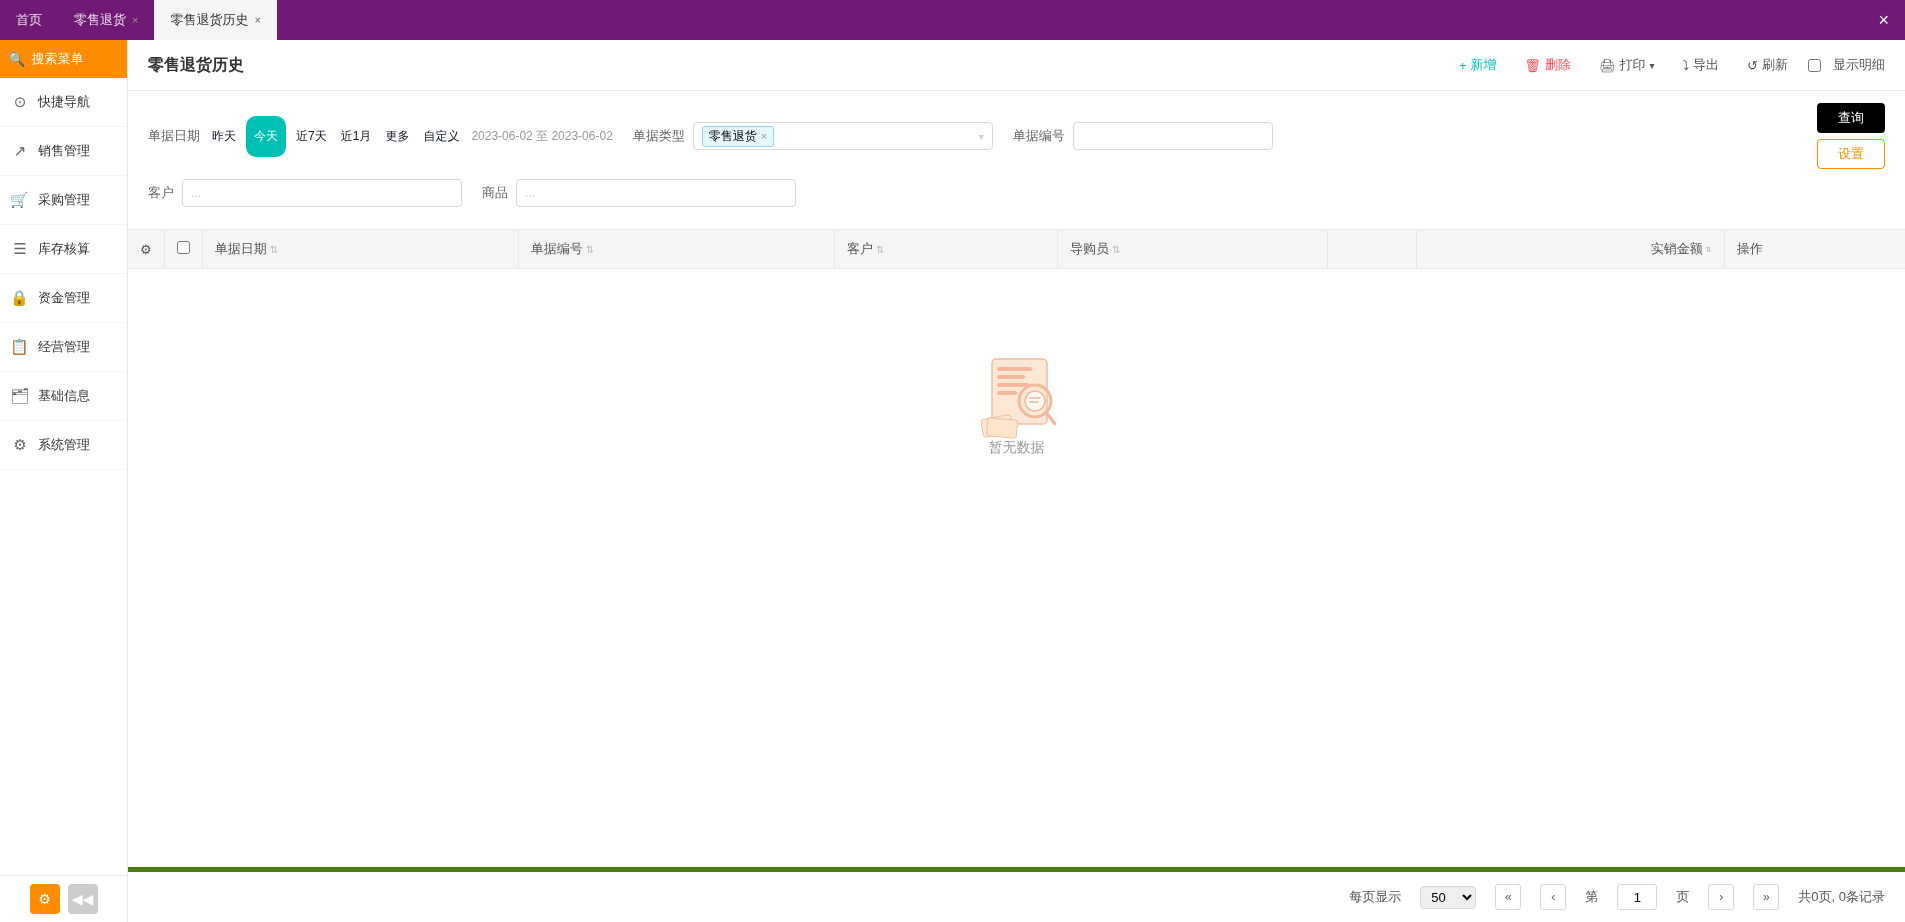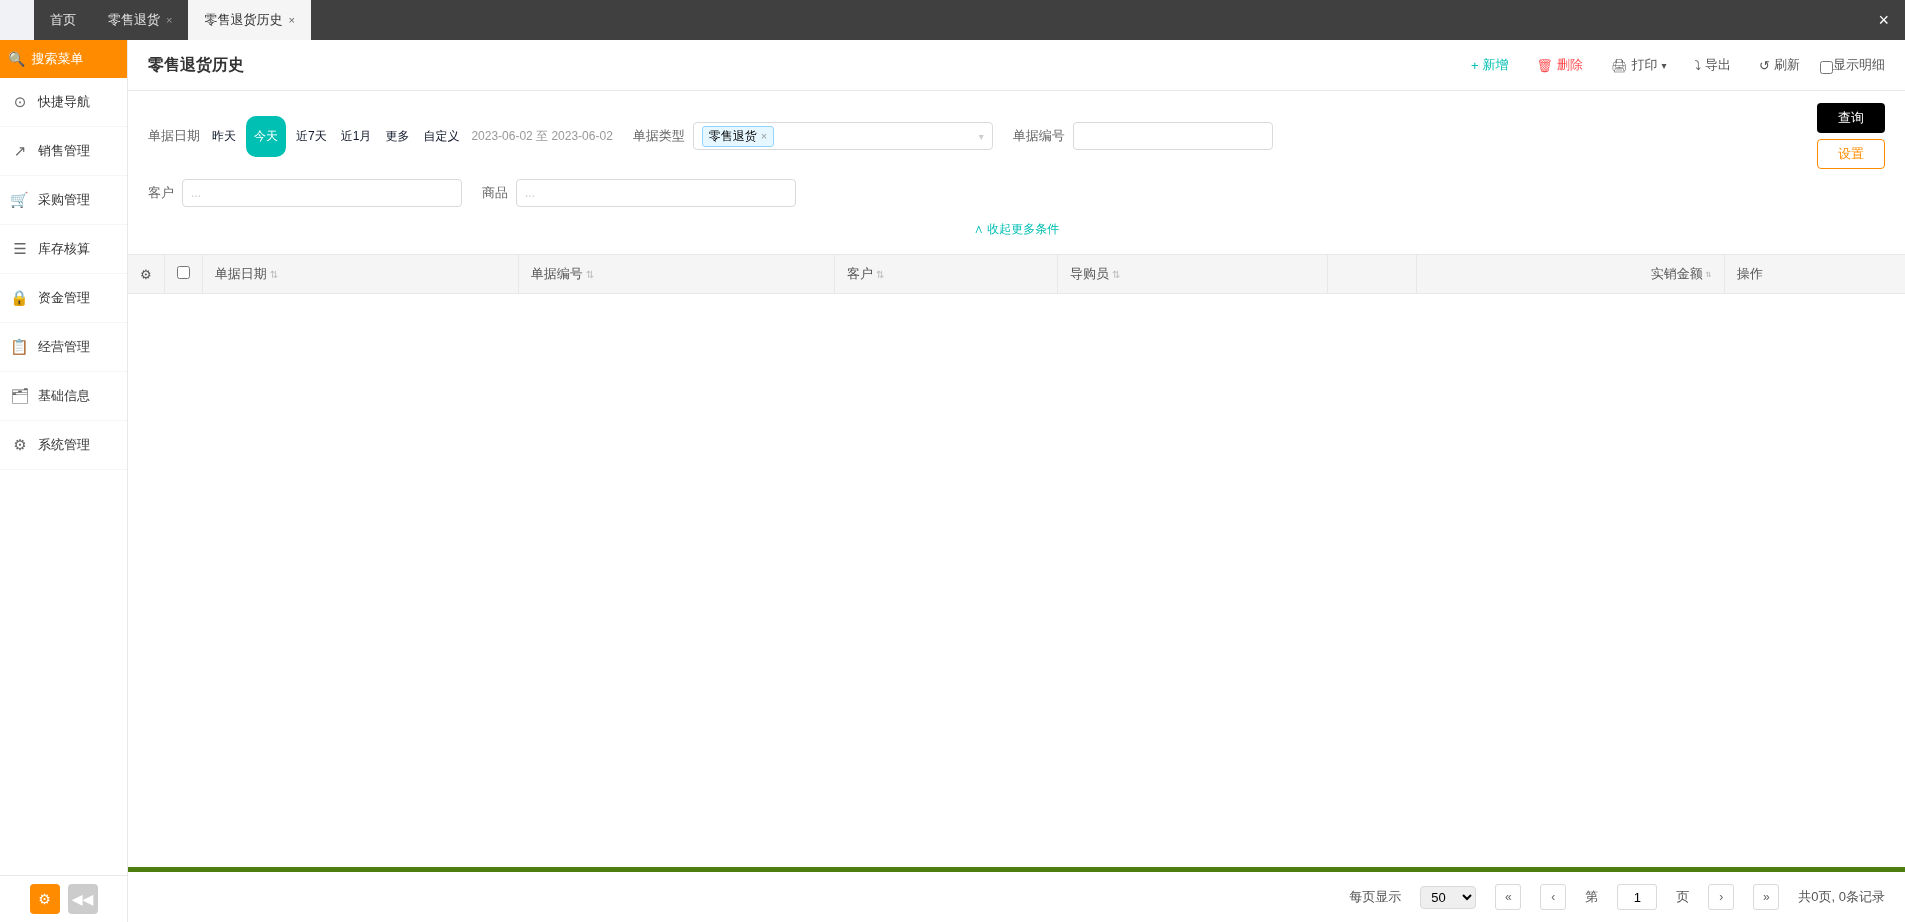--- a/index.html
+++ b/index.html
@@ -1,26 +1,25 @@
 <!DOCTYPE html>
 <html><head>
   <meta charset="utf-8">
   <style>
     * { box-sizing: border-box; margin: 0; padding: 0; }
     body { font-family: 'Microsoft YaHei', Arial, sans-serif; font-size: 13px; background: #f0f2f5; display: flex; flex-direction: column; height: 922px; overflow: hidden; }
 
     
     .top-bar {
-      background: #404040;
+      background: #701a75;
       height: 40px;
       display: flex;
       align-items: center;
       padding: 0 0 0 0;
       flex-shrink: 0;
-      margin-left: 34px;
     }
     .top-bar-tabs {
       display: flex;
       align-items: center;
       flex: 1;
       height: 100%;
     }
     .tab-item {
       height: 100%;
       padding: 0 16px;
@@ -161,22 +160,22 @@
       font-size: 13px;
       padding: 4px 8px;
       border-radius: 3px;
     }
     .btn-new {
       color: #00bfb3;
     }
     .btn-delete { color: #ff4d4f; }
     .checkbox-show {
       display: flex;
-      align-items: flex-end;
-      gap: 0;
+      align-items: center;
+      gap: 12px;
       font-size: 13px;
       color: #555;
     }
     .checkbox-show input { cursor: pointer; }
 
     
     .filter-area {
       background: white;
       padding: 12px 20px;
       border-bottom: 1px solid #e8e8e8;
@@ -529,23 +528,20 @@
           </div>
         </div>
         <div class="filter-group">
           <span class="filter-label">商品</span>
           <div class="filter-tag-input" style="min-width:280px;">
             <span style="color:#ccc;font-size:12px;">...</span>
           </div>
         </div>
       </div>
 
-      <div class="collapse-bar">
-        <span>∧ 收起更多条件</span>
-      </div>
     </div>
 
     <div class="table-area">
       <table>
         <thead>
           <tr>
             <th class="th-gear">
               <span>⚙</span>
             </th>
             <th class="th-cb">
@@ -584,20 +580,42 @@
             </th>
             <th>
               <span>操作</span>
             </th>
           </tr>
         </thead>
         <tbody>
         </tbody>
       </table>
 
+      <div class="empty-area">
+
+        <svg width="100" height="90" viewBox="0 0 100 90">
+
+          <rect x="25" y="10" width="55" height="65" rx="4" fill="#fde8d8" stroke="#f0c0a0" stroke-width="1.5"></rect>
+          <rect x="30" y="18" width="35" height="4" rx="2" fill="#f5b89a"></rect>
+          <rect x="30" y="26" width="28" height="4" rx="2" fill="#f5b89a"></rect>
+          <rect x="30" y="34" width="32" height="4" rx="2" fill="#f5b89a"></rect>
+          <rect x="30" y="42" width="20" height="4" rx="2" fill="#f5b89a"></rect>
+
+          <circle cx="68" cy="52" r="16" fill="none" stroke="#f5b89a" stroke-width="3"></circle>
+          <circle cx="68" cy="52" r="10" fill="#fff8f5" stroke="#f5b89a" stroke-width="1.5"></circle>
+          <line x1="79" y1="63" x2="88" y2="75" stroke="#f5b89a" stroke-width="3" stroke-linecap="round"></line>
+
+          <line x1="63" y1="49" x2="73" y2="49" stroke="#f5b89a" stroke-width="1.5" stroke-linecap="round"></line>
+          <line x1="63" y1="53" x2="71" y2="53" stroke="#f5b89a" stroke-width="1.5" stroke-linecap="round"></line>
+
+          <rect x="15" y="68" width="30" height="18" rx="3" fill="#fde8d8" stroke="#f0c0a0" stroke-width="1" transform="rotate(-10 30 77)"></rect>
+          <rect x="20" y="70" width="30" height="18" rx="3" fill="#ffe5cc" stroke="#f0c0a0" stroke-width="1" transform="rotate(5 35 79)"></rect>
+        </svg>
+        <span class="empty-text">暂无数据</span>
+      </div>
     </div>
 
     <div class="pagination">
       <span>每页显示</span>
       <select class="page-size-select">
         <option>50</option>
         <option>100</option>
         <option>200</option>
       </select>
       <div class="page-nav-btn">

